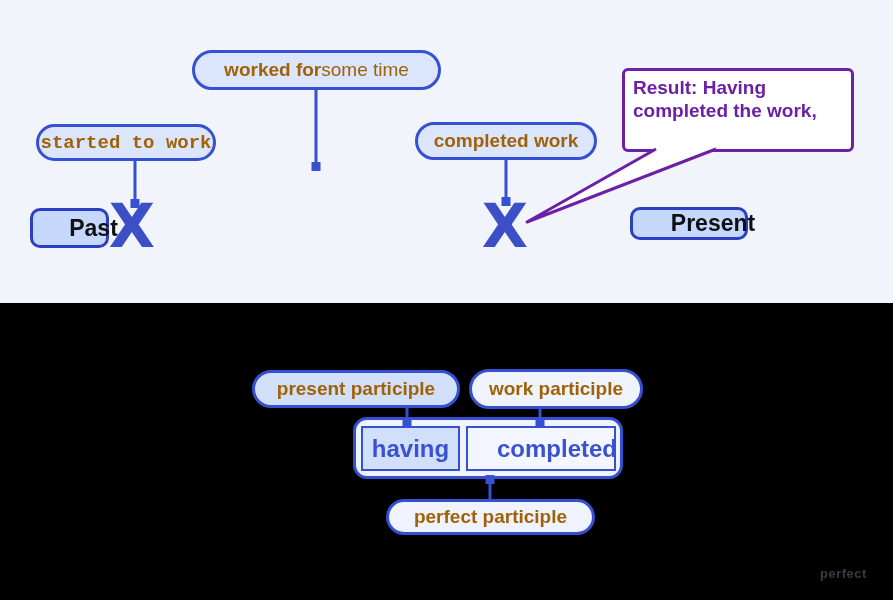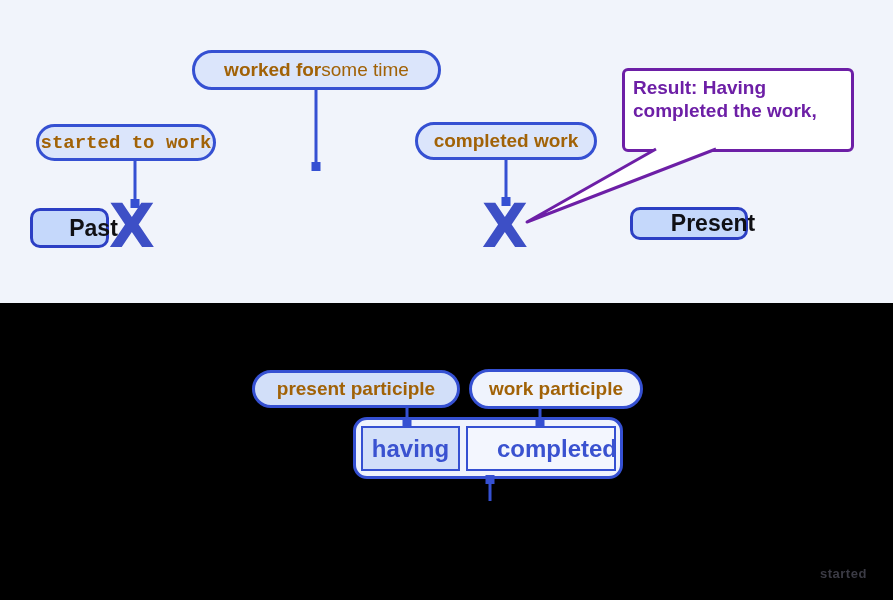--- a/index.html
+++ b/index.html
@@ -128,22 +128,25 @@
   <div class="container-box"></div>
 
   <div class="innerbox" id="box-having">
     <span>having</span>
   </div>
 
   <div class="innerbox" id="box-completed">
     <span>completed</span>
   </div>
 
+  <div class="pill fill-white" id="pill-perfect-participle">
+    <span>perfect participle</span>
+  </div>
 
-  <div class="watermark">started</div>
+  <div class="watermark">perfect</div>
 
   <svg class="layer z5" width="893" height="600" viewBox="0 0 893 600">
 
     <line x1="135" y1="160" x2="135" y2="200" stroke="#3550d2" stroke-width="3"></line>
     <rect x="130.5" y="199" width="9" height="9" fill="#3550d2"></rect>
     <line x1="316" y1="88" x2="316" y2="163" stroke="#3550d2" stroke-width="3"></line>
     <rect x="311.5" y="162" width="9" height="9" fill="#3550d2"></rect>
     <line x1="506" y1="158" x2="506" y2="199" stroke="#3550d2" stroke-width="3"></line>
     <rect x="501.5" y="197" width="9" height="9" fill="#3550d2"></rect>
 

